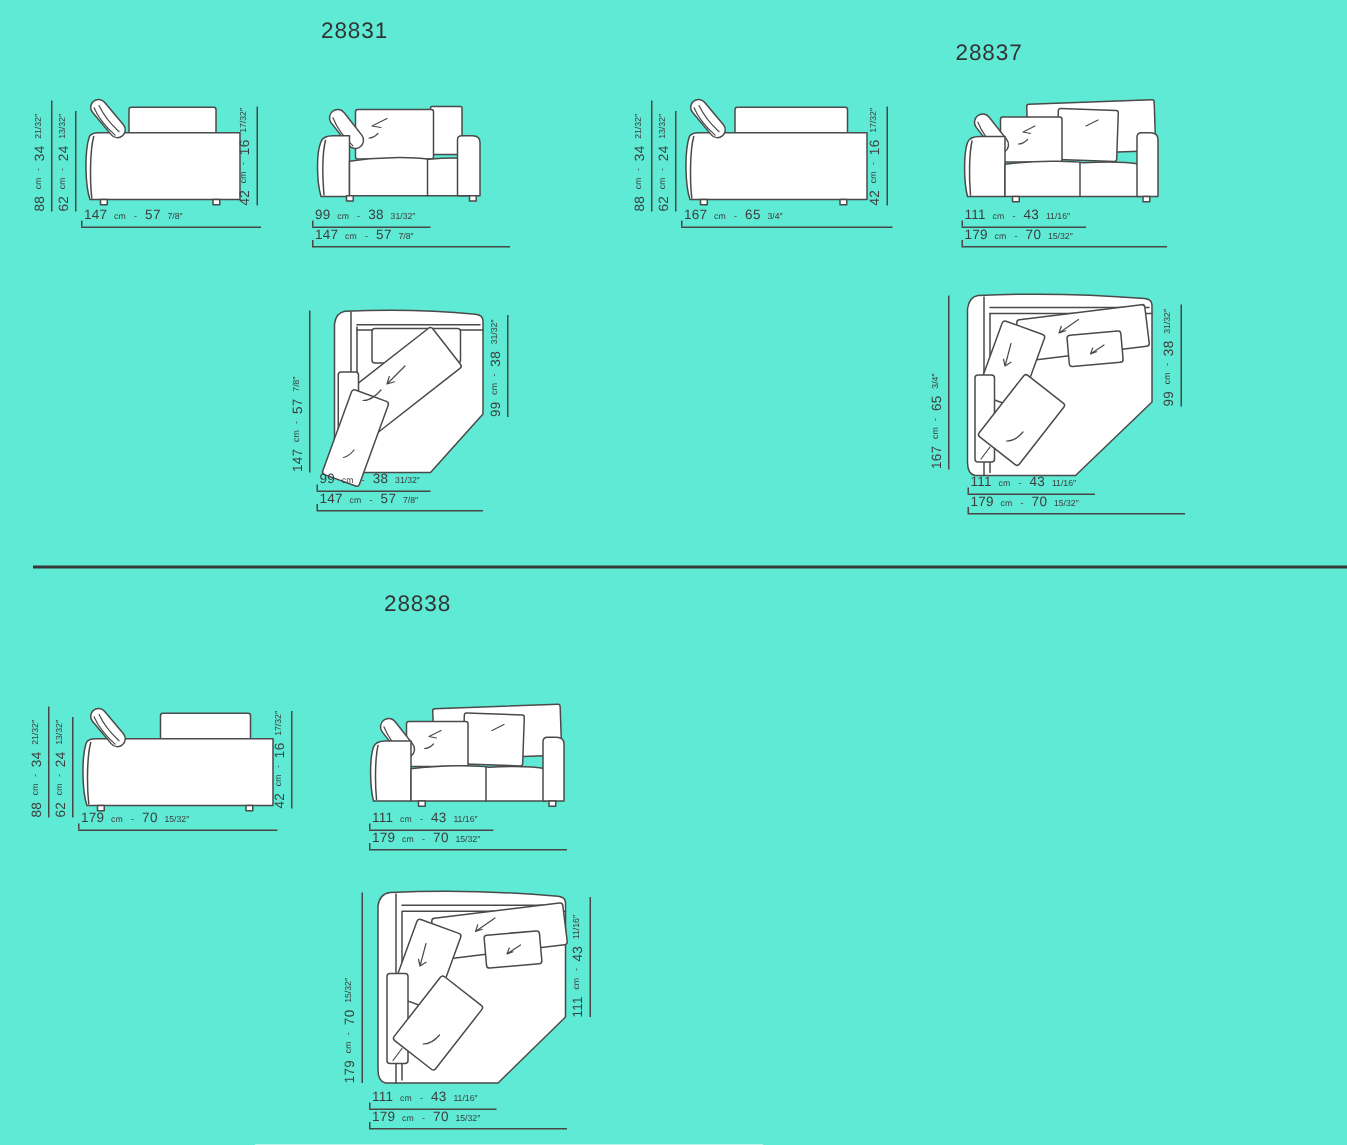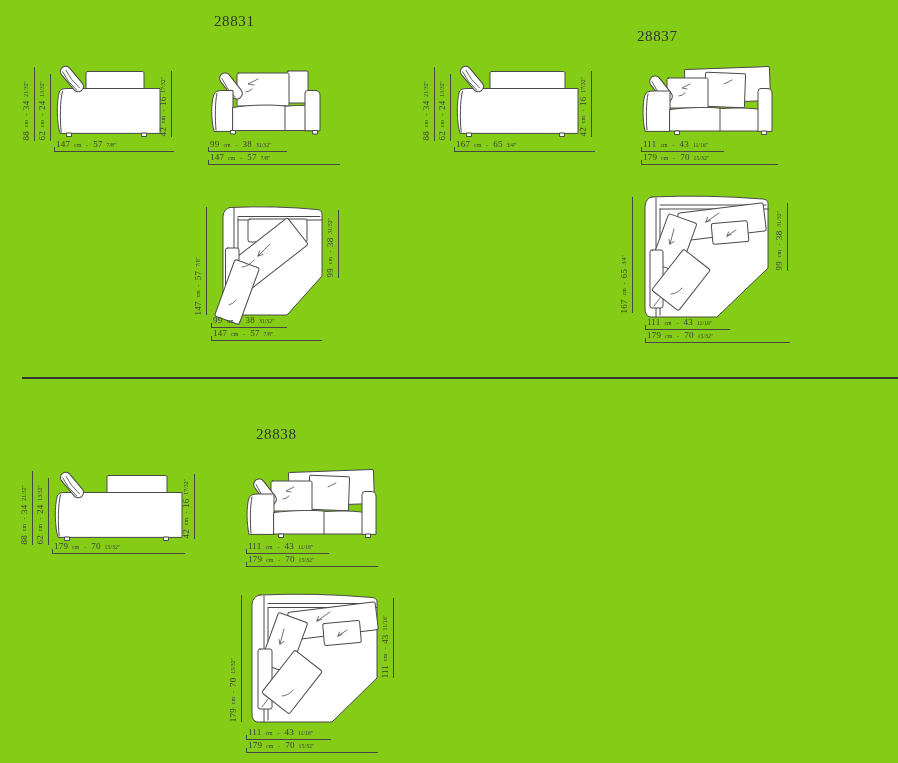--- a/index.html
+++ b/index.html
@@ -1,18 +1,18 @@
 <!DOCTYPE html>
 <html><head>
 <meta charset="utf-8">
 <style>
   html,body { margin:0; padding:0; background:#ffffff; }
   .stage {
-    position:relative; width:898px; height:763px; background:#84cc16;
-    font-family:Liberation Serif, serif; color:#3d3d3d;
+    position:relative; width:898px; height:763px; background:#5eead4;
+    font-family:Liberation Sans, sans-serif; color:#3d3d3d;
     overflow:hidden;
     --ln:#474747;
   }
   .title { position:absolute; font-size:15px; letter-spacing:.6px; color:#333; line-height:1.1; }
   .draw  { position:absolute; }
   .divider { position:absolute; border-top:2px solid #383838; }
 
   
   .hdim { position:absolute; height:11px; border-bottom:1px solid var(--ln); }
   .hdim::before { content:""; position:absolute; left:0; bottom:0; width:1px; height:4px; background:var(--ln); }
@@ -219,21 +219,21 @@
     </div>
   <div class="hdim" style="left:645px;top:318px;width:85px">
       <span class="htxt"><span class="n">111</span> <span class="u">cm</span> <span class="s">-</span> <span class="n">43</span> <span class="f">11/16</span><span class="m">″</span></span>
     </div>
   <div class="hdim" style="left:645px;top:331px;width:145px">
       <span class="htxt"><span class="n">179</span> <span class="u">cm</span> <span class="s">-</span> <span class="n">70</span> <span class="f">15/32</span><span class="m">″</span></span>
     </div>
 
   <div class="divider" style="left:22px;top:377px;width:876px"></div>
 
-  <div class="title" style="left:256px;top:426px">28838</div>
+  <div class="title" style="left:256px;top:395px">28838</div>
 
   <svg class="draw" style="left:48px;top:466px" width="140" height="78" viewBox="0 0 140 78">
     <rect class="ln" x="59" y="9.5" width="60" height="18" rx="1.5"></rect>
     <path class="ln" d="M10,71 C6.8,62 6.2,39 9.6,29 Q11,26.5 16,26.5 H134 V71 Z"></path>
     <path class="nf" d="M12.5,29 C10,38 9.8,58 11.2,70"></path>
     <g transform="rotate(50 24 19)">
       <rect class="ln" x="9" y="13.8" width="30" height="10.5" rx="5.2"></rect>
       <path class="th" d="M12.5,21.5 q10,3 23,1"></path>
       <path class="th" d="M13.5,18 q10,2.6 22,1"></path>
     </g>

